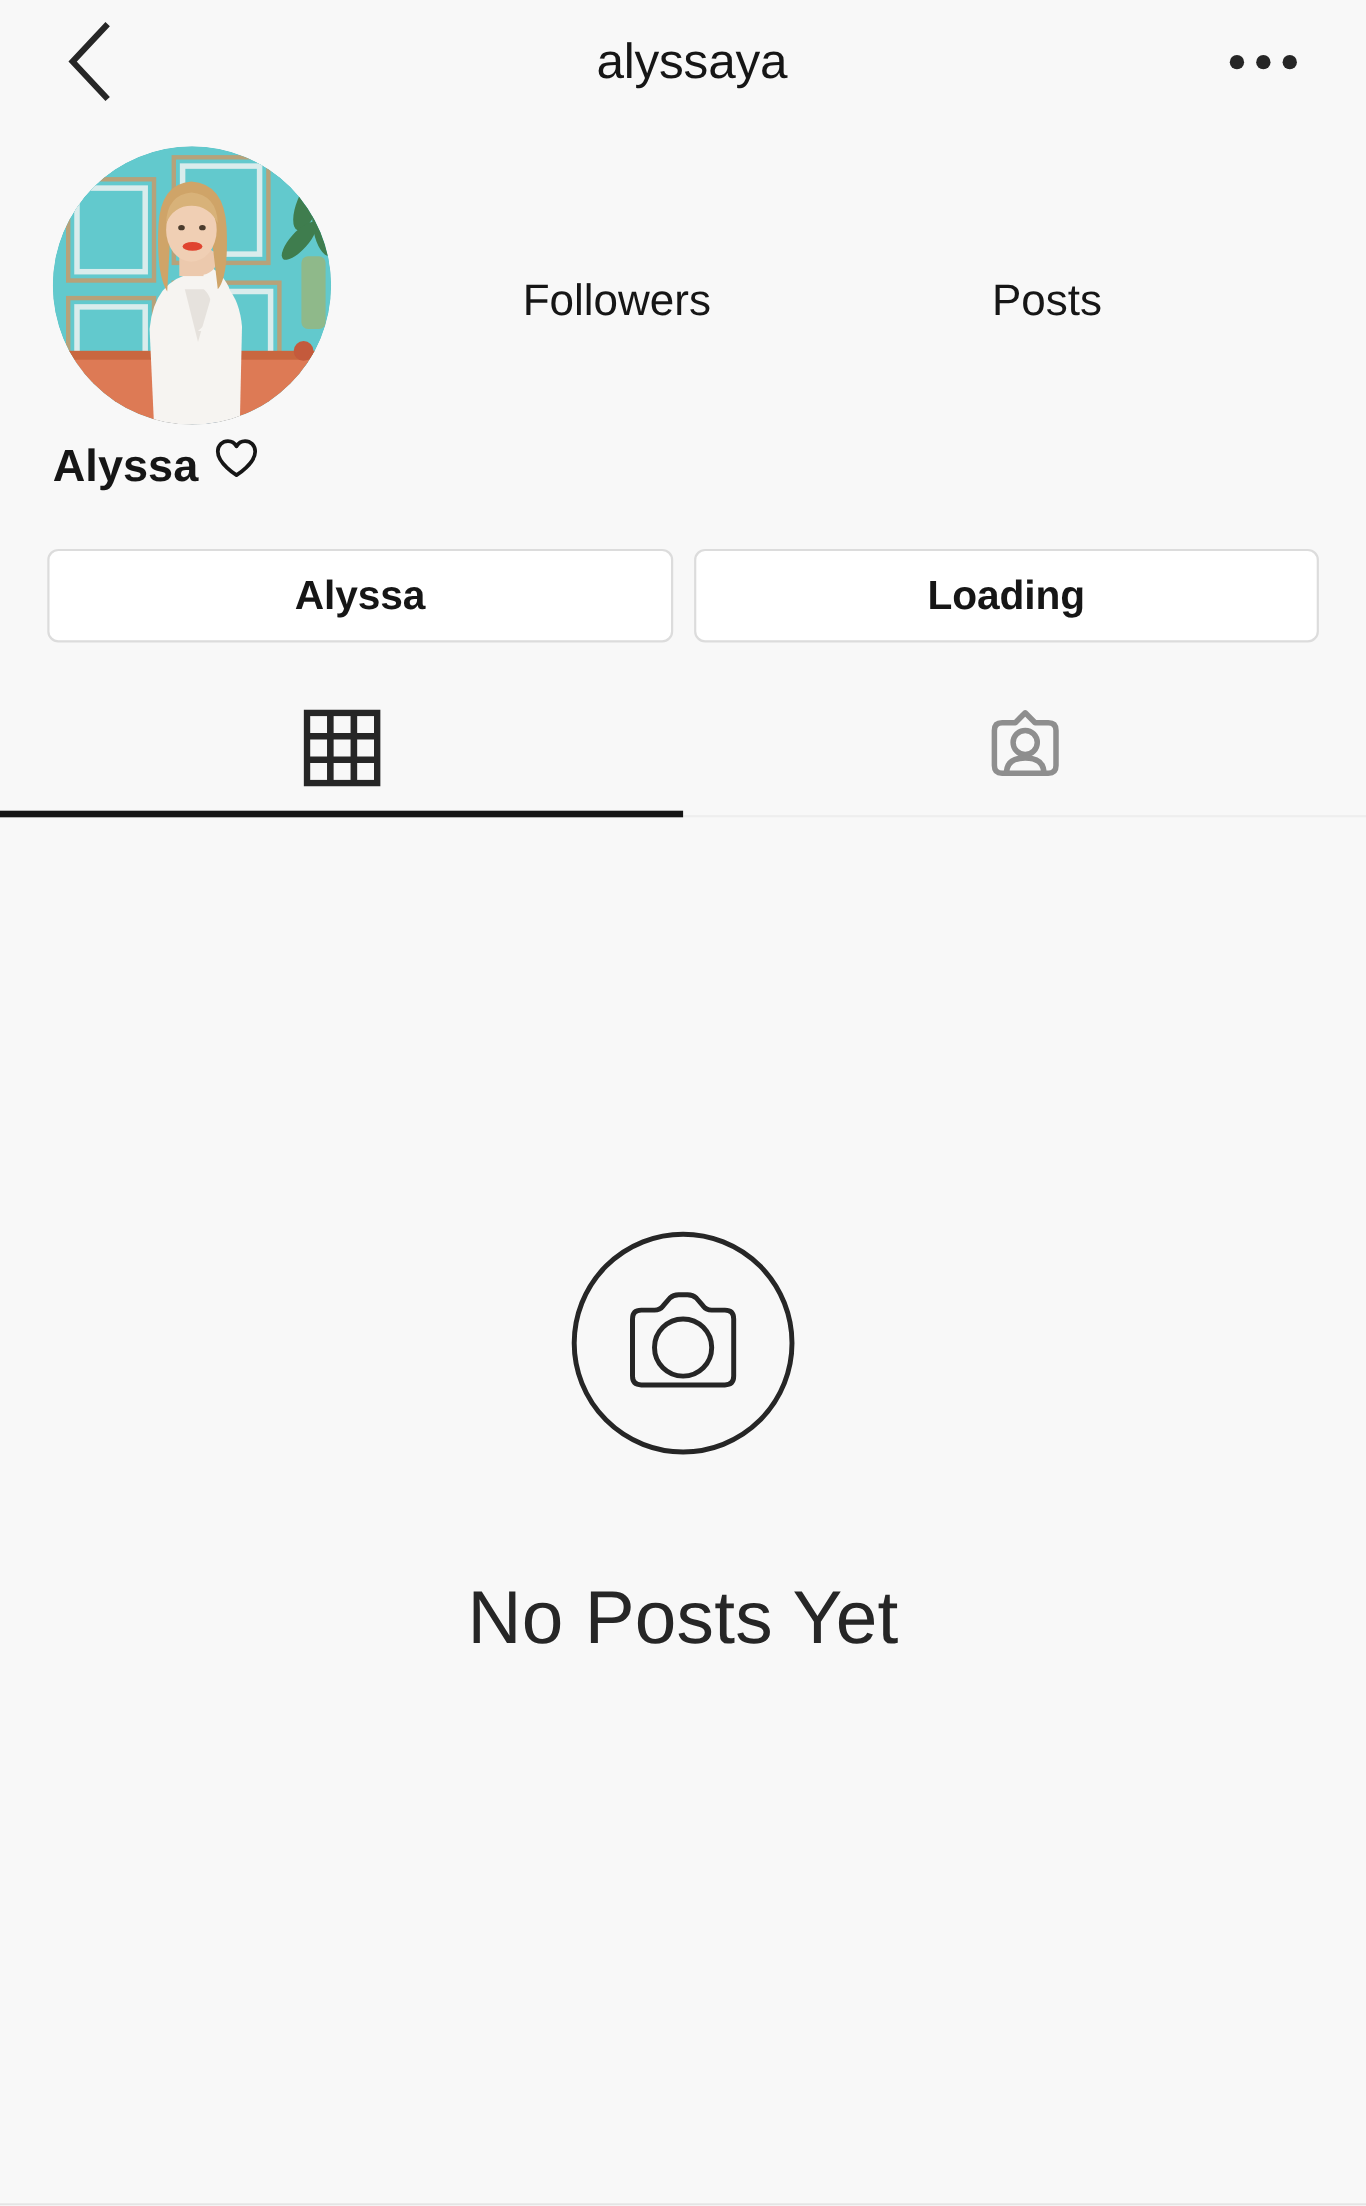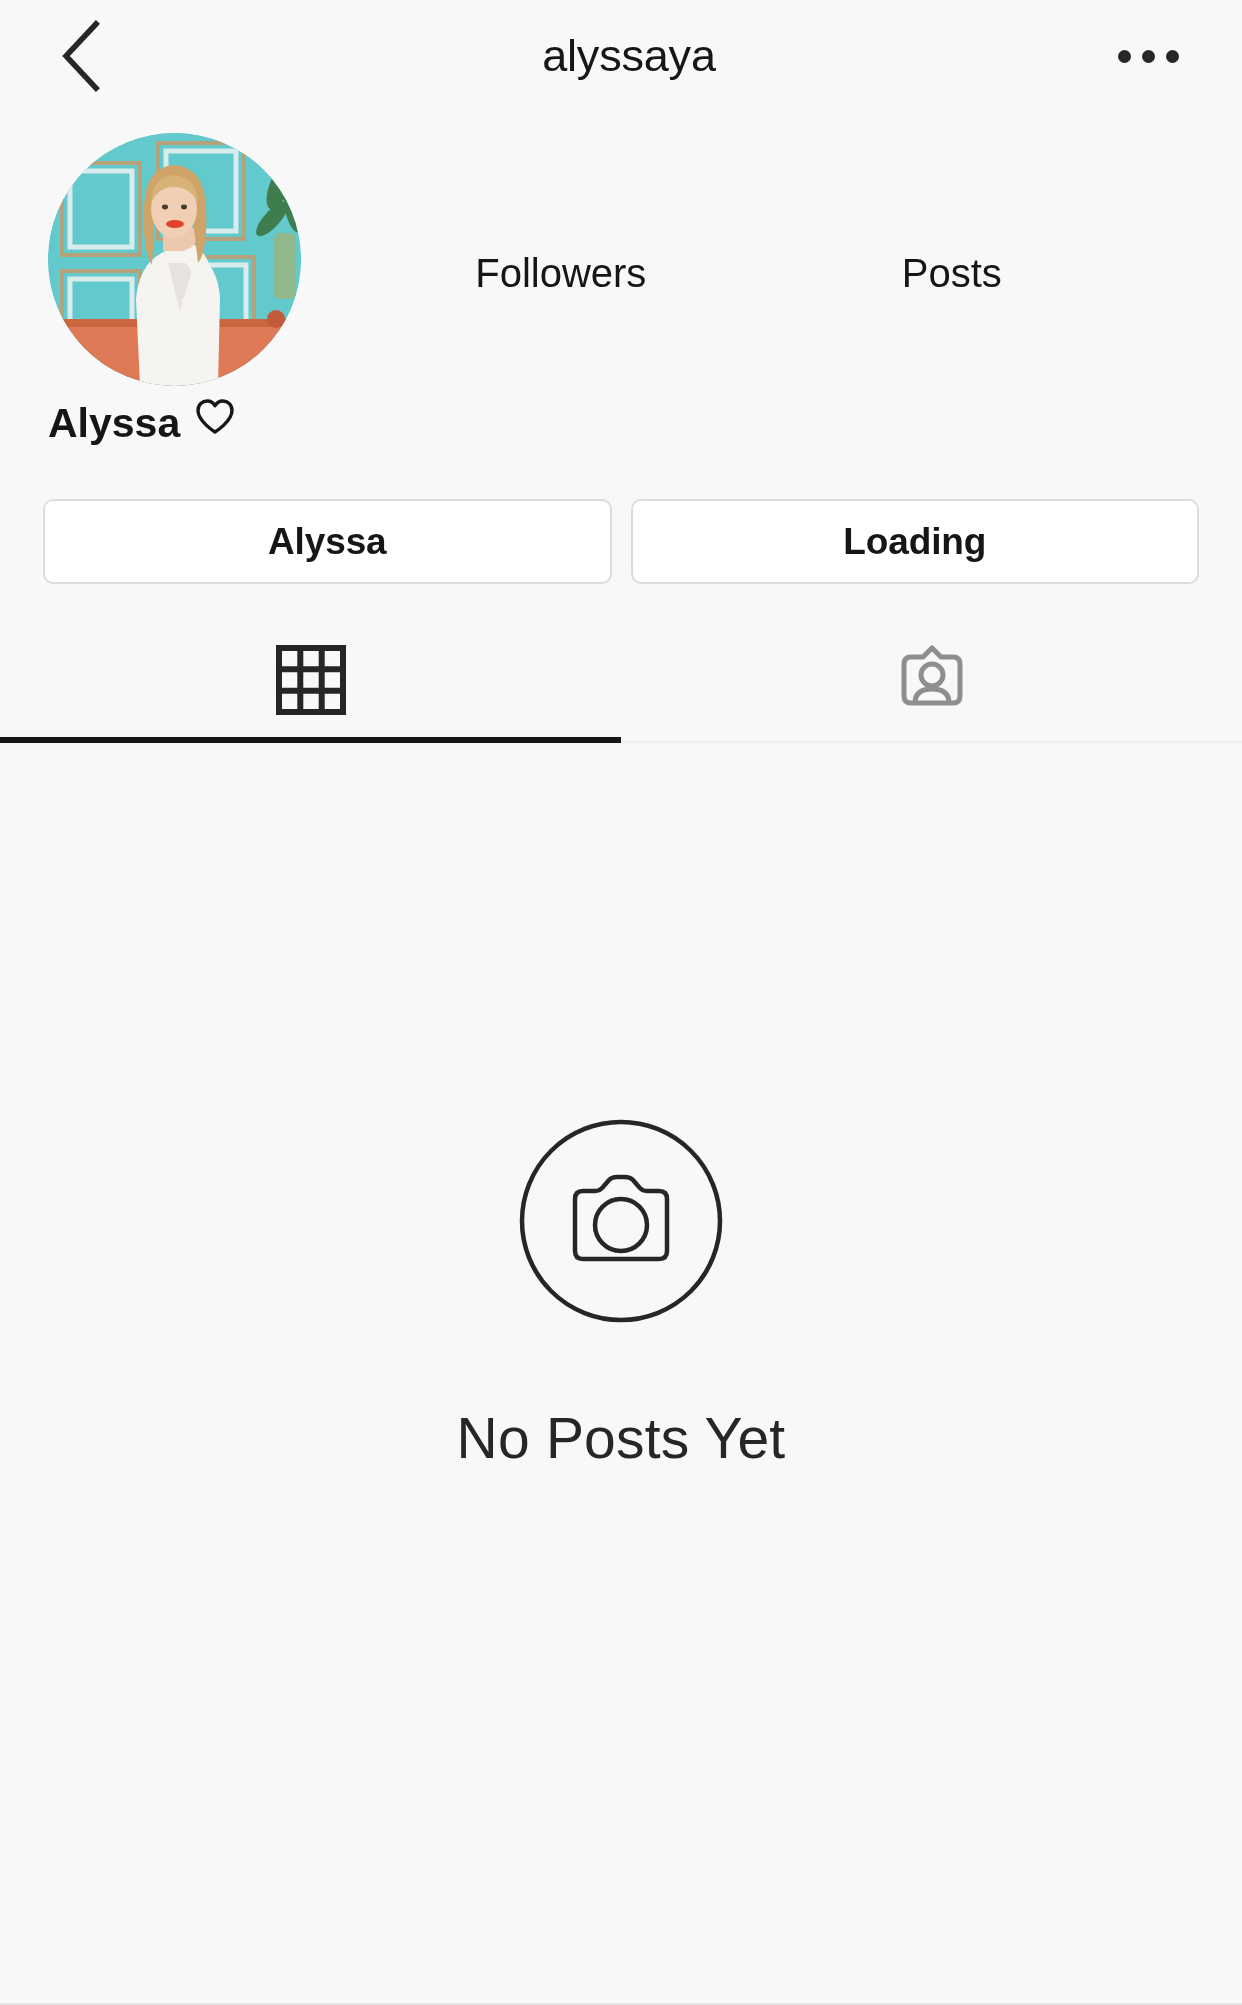--- a/index.html
+++ b/index.html
@@ -213,22 +213,22 @@
   
   .empty {
     display: flex;
     flex-direction: column;
     align-items: center;
     justify-content: flex-start;
     padding-top: 376px;
   }
   .empty-icon { display: block; }
   .empty-text {
-    margin-top: 76px;
-    font-size: 57px;
+    margin-top: 108px;
+    font-size: 68px;
     font-weight: 300;
     color: #262626;
     letter-spacing: 0.2px;
     line-height: 70px;
   }
 
   .bottom-divider {
     position: absolute;
     left: 0;
     bottom: 0;

